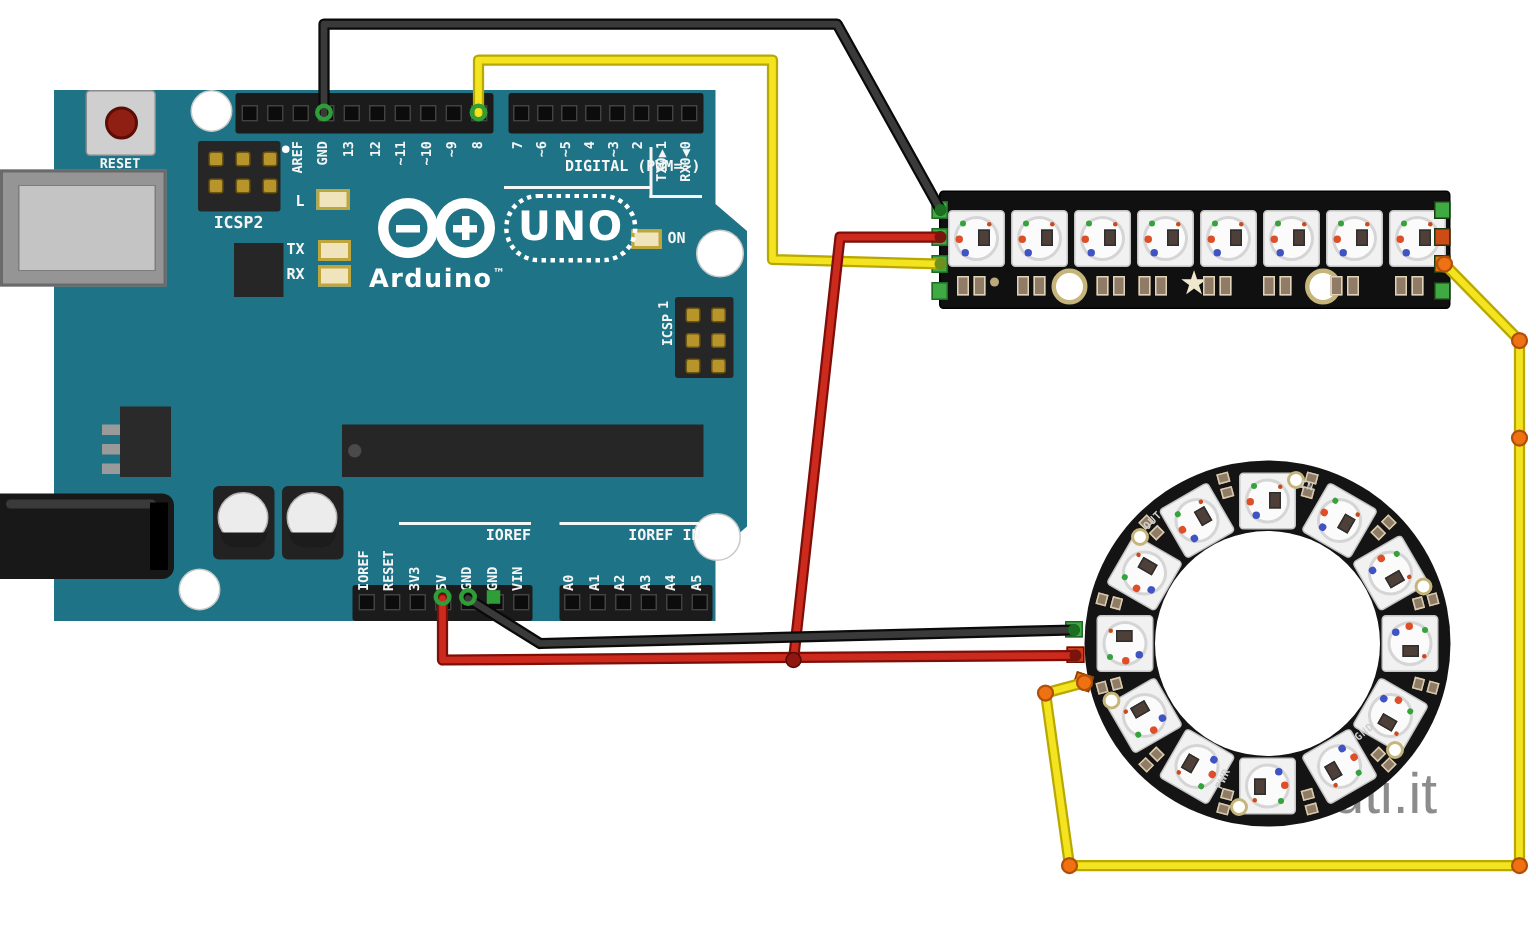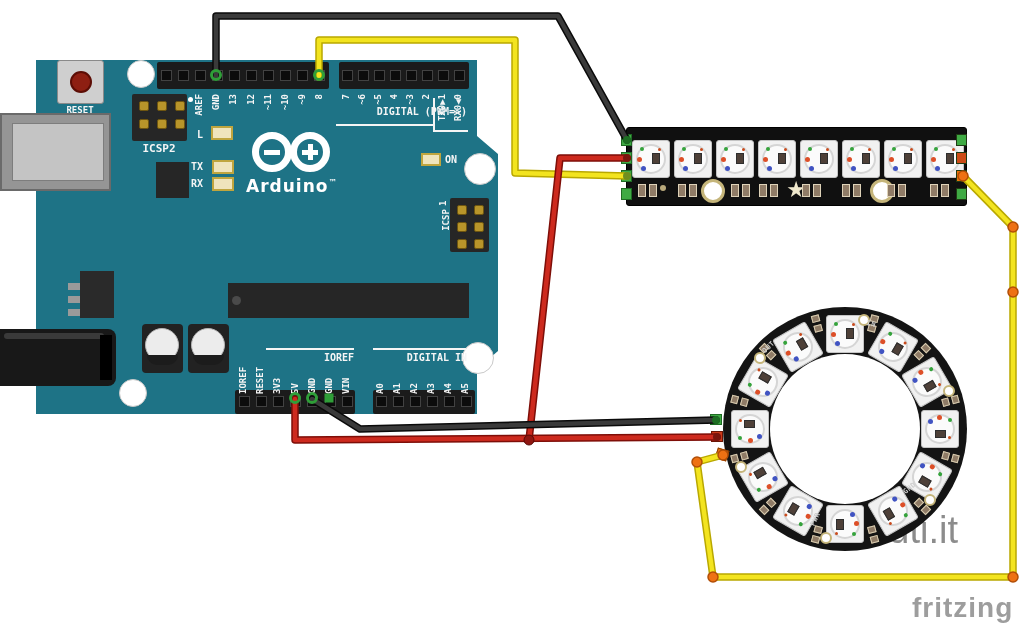--- a/index.html
+++ b/index.html
@@ -80,38 +80,40 @@
   <div class="a" style="left:252px;top:132px;width:40px;height:40px;border:7px solid #fff;border-radius:50%;">
     <div class="a" style="left:5px;top:10.5px;width:16px;height:5px;background:#fff;"></div>
   </div>
   <div class="a" style="left:290px;top:132px;width:40px;height:40px;border:7px solid #fff;border-radius:50%;">
     <div class="a" style="left:5px;top:10.5px;width:16px;height:5px;background:#fff;"></div>
     <div class="a" style="left:10.5px;top:5px;width:5px;height:16px;background:#fff;"></div>
   </div>
   <div class="a" style="left:246px;top:176px;width:100px;color:#fff;font:bold 17px 'DejaVu Sans',sans-serif;letter-spacing:1px;">
     <span>Arduino</span><sup style="font-size:8px;">™</sup>
   </div>
+  <div class="a" style="left:336px;top:129px;width:89px;height:46px;border:3px dotted #fff;border-radius:24px;text-align:center;">
+    <span style="color:#fff;font:bold 27px 'DejaVu Sans',sans-serif;line-height:40px;letter-spacing:1px;">UNO</span>
+  </div>
 
   <div class="silk" style="left:330px;top:106px;width:137px;text-align:right;">DIGITAL (PWM=~)</div>
   <div class="line" style="left:336px;top:124px;width:98px;height:2px;"></div>
   <div class="line" style="left:433px;top:98px;width:2px;height:34px;"></div>
   <div class="line" style="left:433px;top:130px;width:35px;height:2px;"></div>
   <div class="silk" style="left:300px;top:352px;width:54px;text-align:right;">IOREF</div>
   <div class="line" style="left:266px;top:348px;width:88px;height:2px;"></div>
-  <div class="silk" style="left:383px;top:352px;width:84px;text-align:right;">DIGITAL IN</div>
+  <div class="silk" style="left:383px;top:352px;width:84px;text-align:right;">IOREF IN</div>
   <div class="line" style="left:373px;top:348px;width:93px;height:2px;"></div>
   <div class="a" style="left:188px;top:97px;width:5px;height:5px;background:#fff;border-radius:50%;"></div>
 
   <div class="a" id="strip" style="left:626px;top:127px;width:341px;height:79px;background:#101010;border:1px solid #000;border-radius:3px;"></div>
 
   <div class="a" id="ring" style="left:723px;top:307px;width:244px;height:244px;background:#141414;border-radius:50%;">
     <div class="a" style="left:47px;top:47px;width:150px;height:150px;background:#fff;border-radius:50%;"></div>
   </div>
 
-  <div class="wm" style="left:912px;top:592px;font-size:28px;font-weight:bold;color:#9d9d9d;letter-spacing:1px;">fritzing</div>
 
   <svg id="wires" style="position:absolute;left:0;top:0;z-index:20;" width="1024" height="630">
       <path d="M216,77 L216,16 L558,16 L627,140" fill="none" stroke="#0a0a0a" stroke-width="7.5" stroke-linejoin="round" stroke-linecap="round"></path>
       <path d="M216,77 L216,16 L558,16 L627,140" fill="none" stroke="#3a3a3a" stroke-width="4.5" stroke-linejoin="round" stroke-linecap="round"></path>
       <path d="M319,77 L319,40 L515,40 L515,173 L627,176" fill="none" stroke="#b9a800" stroke-width="7.5" stroke-linejoin="round" stroke-linecap="round"></path>
       <path d="M319,77 L319,40 L515,40 L515,173 L627,176" fill="none" stroke="#f3e41f" stroke-width="4.5" stroke-linejoin="round" stroke-linecap="round"></path>
       <path d="M295,399 L295,440 L717,437" fill="none" stroke="#7e0e08" stroke-width="7.5" stroke-linejoin="round" stroke-linecap="round"></path>
       <path d="M295,399 L295,440 L717,437" fill="none" stroke="#cd2a1e" stroke-width="4.5" stroke-linejoin="round" stroke-linecap="round"></path>
       <path d="M627,158 L560,158 L529,440" fill="none" stroke="#7e0e08" stroke-width="7.5" stroke-linejoin="round" stroke-linecap="round"></path>
       <path d="M627,158 L560,158 L529,440" fill="none" stroke="#cd2a1e" stroke-width="4.5" stroke-linejoin="round" stroke-linecap="round"></path>

